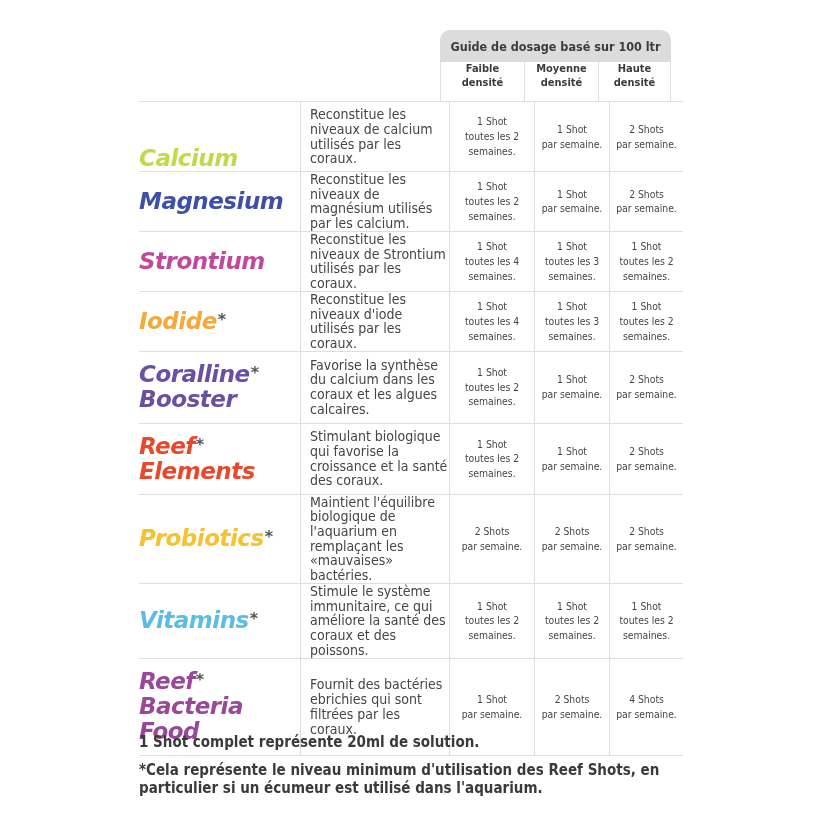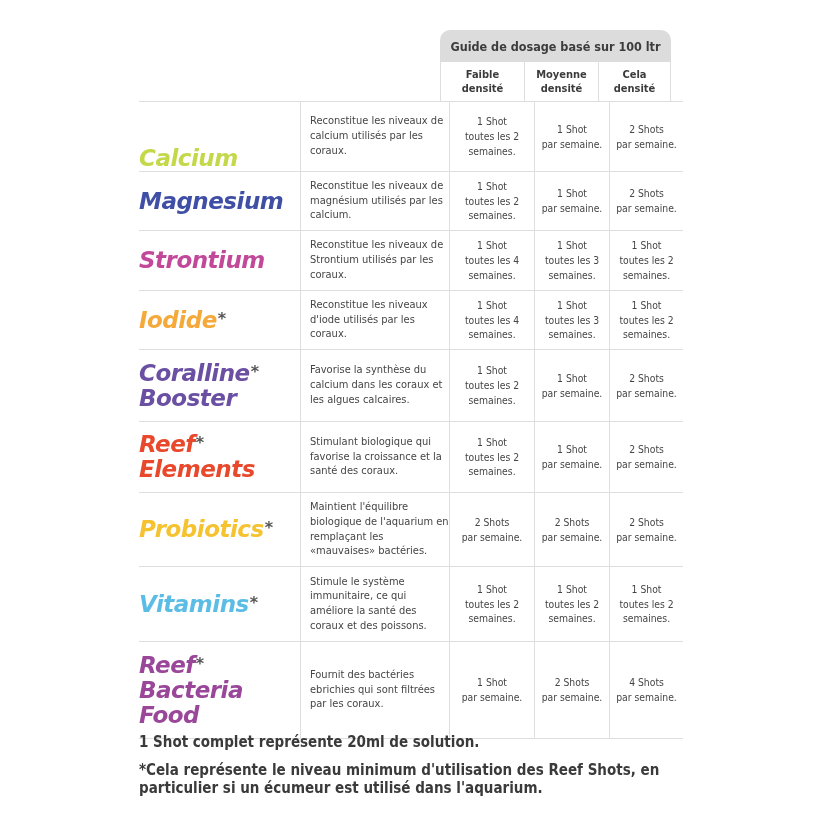--- a/index.html
+++ b/index.html
@@ -5,30 +5,30 @@
   html, body { margin:0; padding:0; background:#ffffff; }
   body { width:825px; height:825px; position:relative; overflow:hidden;
          font-family:"DejaVu Sans Condensed","DejaVu Sans", sans-serif; color:#3a3a3a; }
   .page { position:absolute; left:0; top:0; width:692px; height:825px; }
 
   .guide-header { position:absolute; left:440px; top:30px; width:231px; height:32px;
     background:#dcdcdc; border-radius:10px 10px 0 0; display:flex; align-items:center;
     justify-content:center; font-weight:bold; font-size:12.5px; color:#3c3c3c; }
 
   .col-head-row { position:absolute; left:440px; top:62px; width:231px; height:40px; display:flex; }
-  .col-head { display:flex; flex-direction:column; align-items:center; justify-content:center;
+  .col-head { display:flex; flex-direction:column; align-items:center; 
     font-weight:bold; font-size:11px; line-height:14px; color:#3c3c3c; text-align:center;
     border-left:1.5px solid #dedede; box-sizing:border-box; }
   .col-head:last-child { border-right:1.5px solid #dedede; }
 
   table.grid { position:absolute; left:139px; top:101px; border-collapse:collapse; table-layout:fixed; }
   table.grid td { border-top:1.5px solid #dedede; border-bottom:1.5px solid #dedede; padding:0; vertical-align:middle; }
   table.grid td + td { border-left:1.5px solid #dedede; }
   td.name { width:161px; }
-  td.desc { width:139px; font-size:11px; line-height:14.7px; padding-left:9px !important; color:#454545; }
+  td.desc { width:139px; font-size:14px; line-height:14.7px; padding-left:9px !important; color:#454545; }
   td.dose { text-align:center; font-size:10.3px; line-height:14.7px; color:#454545; }
   td.d1 { width:84px; } td.d2 { width:74px; } td.d3 { width:73px; }
 
   .pname { font-family:"DejaVu Sans", sans-serif; font-weight:bold; font-style:italic;
     font-size:23px; line-height:25px; letter-spacing:-0.5px; }
   .pname .star { font-size:16px; vertical-align:top; color:#555; font-style:normal; position:relative; top:-2px; margin-left:1px; }
   .pname .line { display:block; }
 
   .notes { position:absolute; left:139px; top:734px; width:560px; font-weight:bold; font-size:15px; color:#3a3a3a; }
   .note1 { margin:0 0 11px 0; line-height:16px; }
@@ -46,21 +46,21 @@
   <div class="col-head-row">
     <div class="col-head" style="width:84px">
       <span>Faible</span>
       <span>densité</span>
     </div>
     <div class="col-head" style="width:74px">
       <span>Moyenne</span>
       <span>densité</span>
     </div>
     <div class="col-head" style="width:73px">
-      <span>Cela</span>
+      <span>Haute</span>
       <span>densité</span>
     </div>
   </div>
 
   <table class="grid">
     <tbody id="rows">
         <tr style="height: 60px;">
           <td class="name">
             <div class="pname" style="color: rgb(196, 216, 74); margin-top: 44px;">
               <span class="line"><span>Calcium</span></span>

